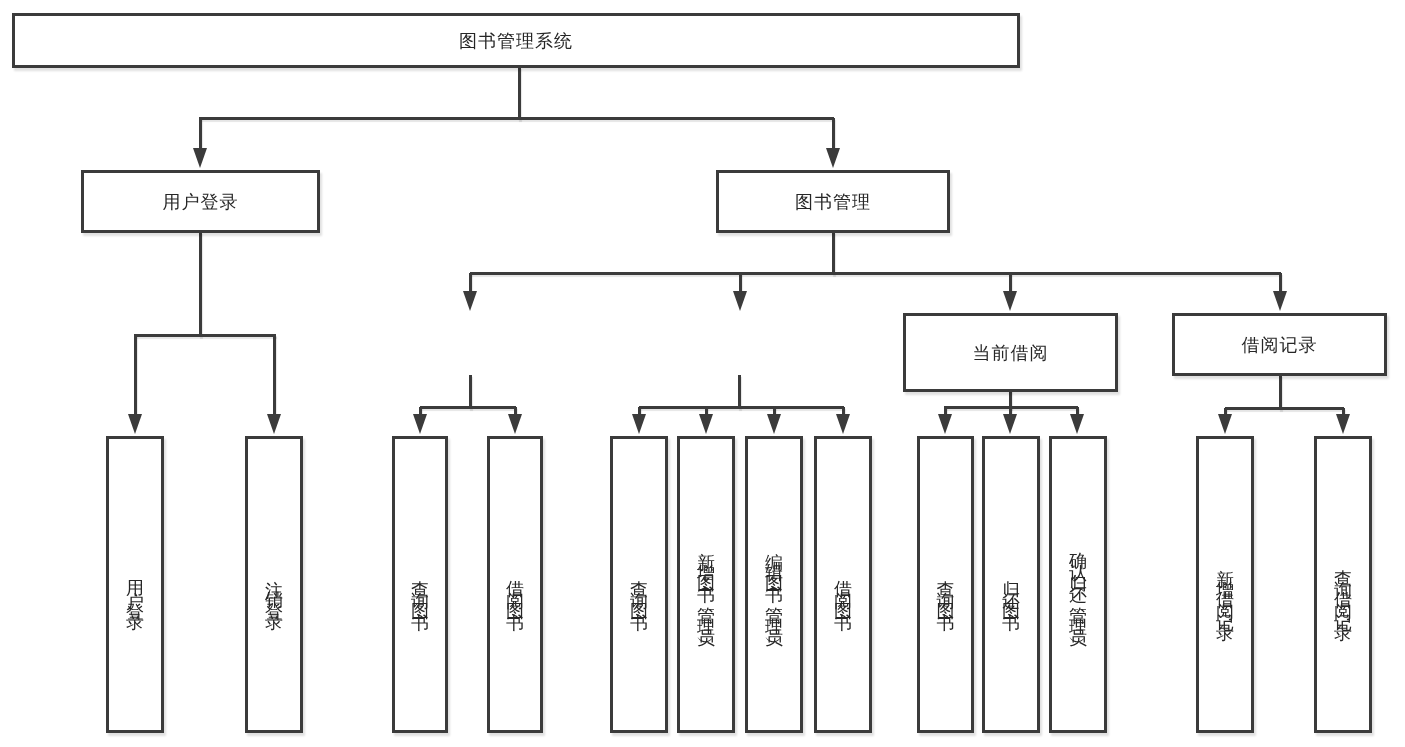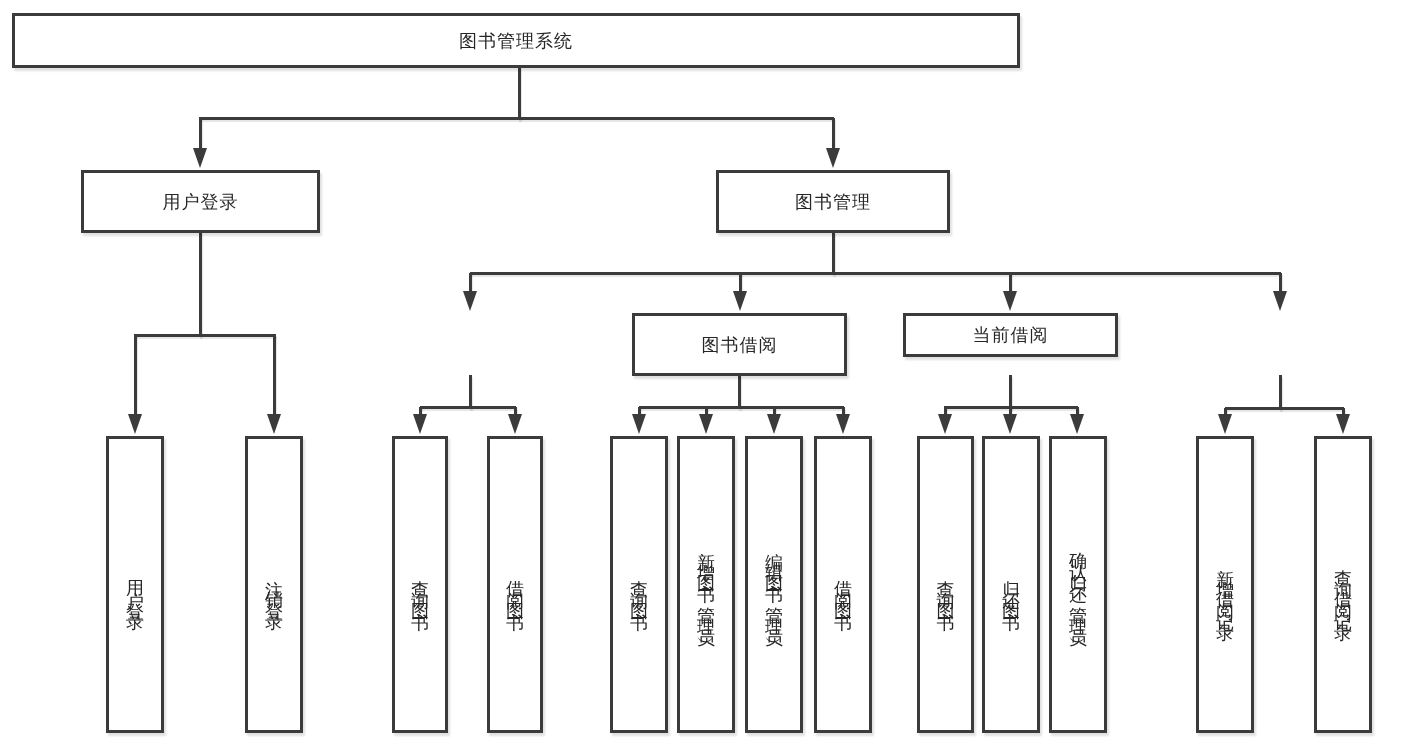--- a/index.html
+++ b/index.html
@@ -57,22 +57,22 @@
     z-index: 6;
   }
 </style>
 </head>
 <body>
 
 <div class="stage">
 <div class="node" style="left: 12px; top: 13px; width: 1008px; height: 55px; border-color: rgb(59, 59, 59); color: rgb(38, 38, 38); background: rgb(255, 255, 255);">图书管理系统</div>
     <div class="node" style="left: 81px; top: 170px; width: 239px; height: 63px; border-color: rgb(59, 59, 59); color: rgb(38, 38, 38); background: rgb(255, 255, 255);">用户登录</div>
     <div class="node" style="left: 716px; top: 170px; width: 234px; height: 63px; border-color: rgb(59, 59, 59); color: rgb(38, 38, 38); background: rgb(255, 255, 255);">图书管理</div>
-    <div class="node" style="left: 632px; top: 313px; width: 215px; height: 63px; border-color: rgb(59, 59, 59); color: rgb(38, 38, 38); background: rgb(255, 255, 255);">图书借阅</div>
-    <div class="node" style="left: 903px; top: 313px; width: 215px; height: 44px; border-color: rgb(59, 59, 59); color: rgb(38, 38, 38); background: rgb(255, 255, 255);">当前借阅</div>
+    <div class="node" style="left: 903px; top: 313px; width: 215px; height: 79px; border-color: rgb(59, 59, 59); color: rgb(38, 38, 38); background: rgb(255, 255, 255);">当前借阅</div>
+    <div class="node" style="left: 1172px; top: 313px; width: 215px; height: 63px; border-color: rgb(59, 59, 59); color: rgb(38, 38, 38); background: rgb(255, 255, 255);">借阅记录</div>
     <div class="node node-v" style="left: 106px; top: 436px; width: 58px; height: 297px; border-color: rgb(59, 59, 59); color: rgb(38, 38, 38); background: rgb(255, 255, 255);">用户登录</div>
     <div class="node node-v" style="left: 245px; top: 436px; width: 58px; height: 297px; border-color: rgb(59, 59, 59); color: rgb(38, 38, 38); background: rgb(255, 255, 255);">注销登录</div>
     <div class="node node-v" style="left: 392px; top: 436px; width: 56px; height: 297px; border-color: rgb(59, 59, 59); color: rgb(38, 38, 38); background: rgb(255, 255, 255);">查询图书</div>
     <div class="node node-v" style="left: 487px; top: 436px; width: 56px; height: 297px; border-color: rgb(59, 59, 59); color: rgb(38, 38, 38); background: rgb(255, 255, 255);">借阅图书</div>
     <div class="node node-v" style="left: 610px; top: 436px; width: 58px; height: 297px; border-color: rgb(59, 59, 59); color: rgb(38, 38, 38); background: rgb(255, 255, 255);">查询图书</div>
     <div class="node node-v" style="left: 677px; top: 436px; width: 58px; height: 297px; border-color: rgb(59, 59, 59); color: rgb(38, 38, 38); background: rgb(255, 255, 255);">新增图书（管理员）</div>
     <div class="node node-v" style="left: 745px; top: 436px; width: 58px; height: 297px; border-color: rgb(59, 59, 59); color: rgb(38, 38, 38); background: rgb(255, 255, 255);">编辑图书（管理员）</div>
     <div class="node node-v" style="left: 814px; top: 436px; width: 58px; height: 297px; border-color: rgb(59, 59, 59); color: rgb(38, 38, 38); background: rgb(255, 255, 255);">借阅图书</div>
     <div class="node node-v" style="left: 917px; top: 436px; width: 57px; height: 297px; border-color: rgb(59, 59, 59); color: rgb(38, 38, 38); background: rgb(255, 255, 255);">查询图书</div>
     <div class="node node-v" style="left: 982px; top: 436px; width: 58px; height: 297px; border-color: rgb(59, 59, 59); color: rgb(38, 38, 38); background: rgb(255, 255, 255);">归还图书</div>

